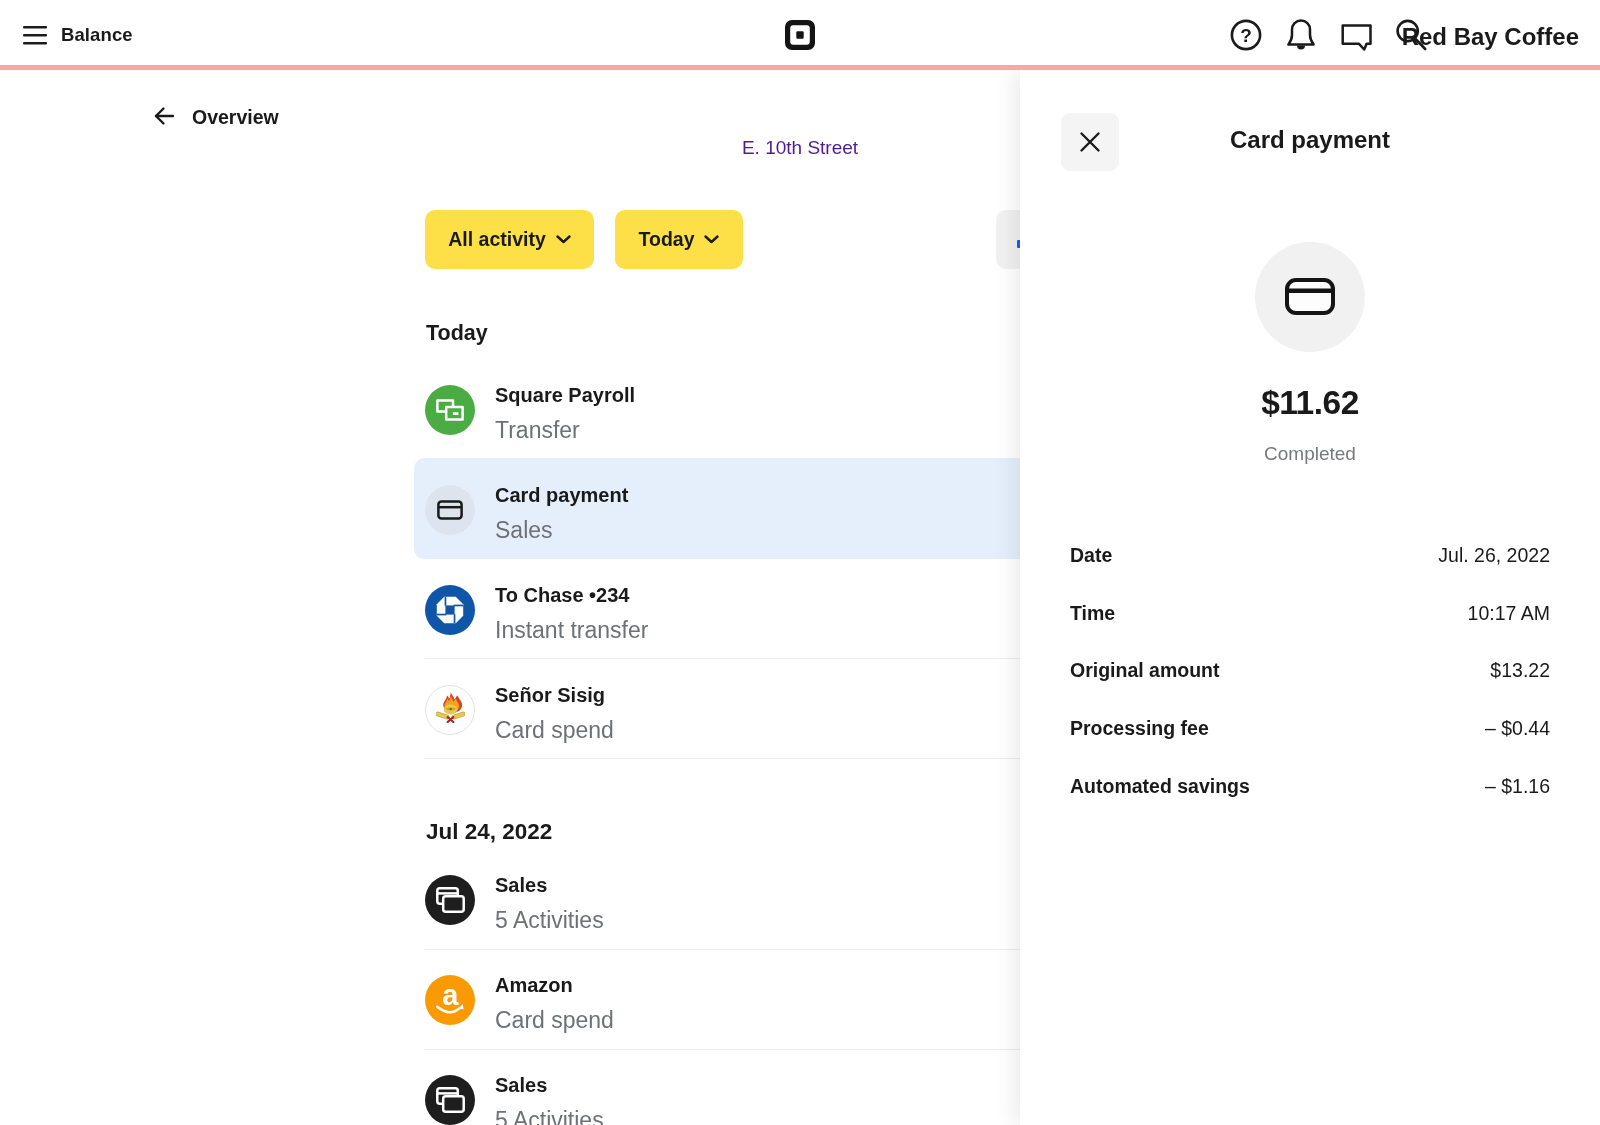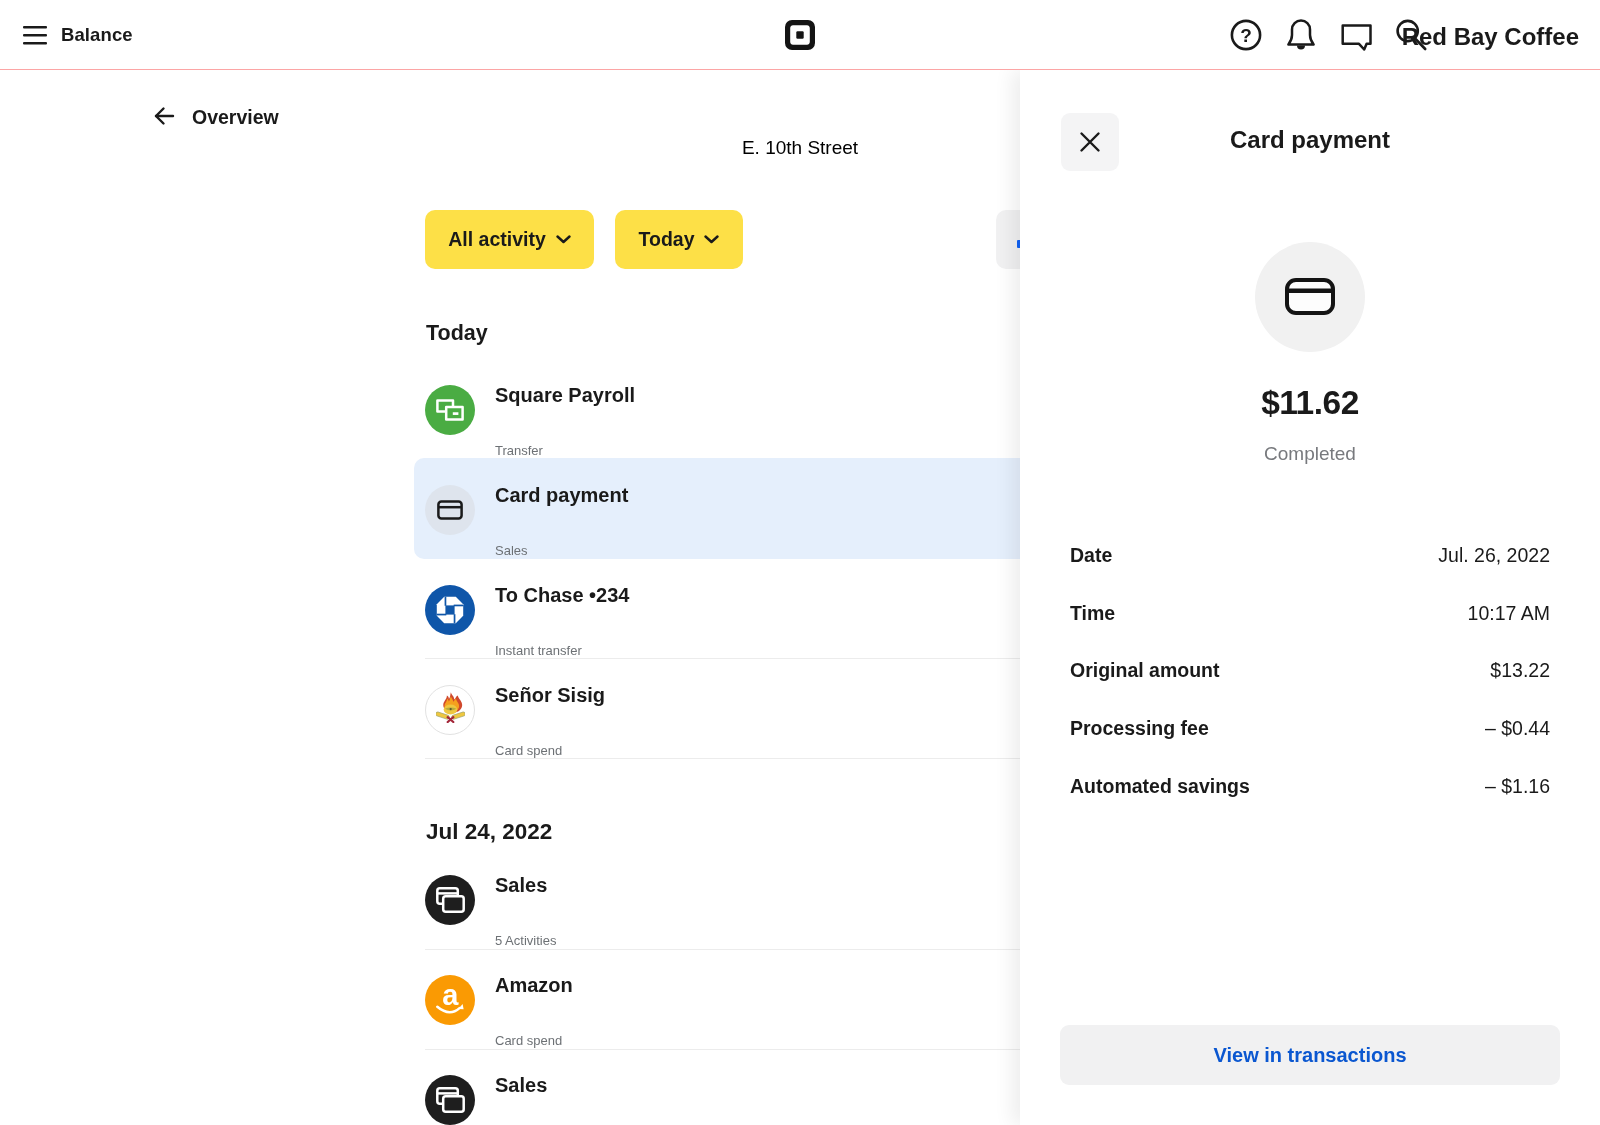--- a/index.html
+++ b/index.html
@@ -1,41 +1,41 @@
 <!DOCTYPE html>
 <html><head>
 <meta charset="utf-8">
 <style>
 * { margin:0; padding:0; box-sizing:border-box; }
 html,body { width:1600px; height:1125px; background:#fff; font-family:"Liberation Sans", sans-serif; color:#1a1a1a; overflow:hidden; }
 .abs { position:absolute; }
 #page { position:relative; width:1600px; height:1125px; }
 
 
-#header { position:absolute; left:0; top:0; width:1600px; height:70px; background:#fff; border-bottom:1px solid #fca5a5; z-index:30; }
+#header { position:absolute; left:0; top:0; width:1600px; height:70px; background:#fff; border-bottom:5px solid #fca5a5; z-index:30; }
 #balance { position:absolute; left:61px; top:24px; font-size:18.5px; font-weight:bold; letter-spacing:0.1px; }
 #rbc { position:absolute; right:21px; top:23px; font-size:24px; font-weight:bold; }
 
 
 #overview { position:absolute; left:192px; top:106px; font-size:19.5px; font-weight:bold; }
 #activity { position:absolute; left:600px; width:400px; top:104px; font-size:23.5px; font-weight:bold; text-align:center; }
-#street { position:absolute; left:600px; width:400px; top:137px; font-size:19px; text-align:center; color:#000000; }
+#street { position:absolute; left:600px; width:400px; top:137px; font-size:19px; text-align:center; color:#4c1d95; }
 
 .pillbtn { position:absolute; top:210px; height:59px; background:#fde047; border-radius:10px; display:flex; align-items:center; justify-content:center; gap:10px; font-size:19.5px; font-weight:bold; }
 #btn-all { left:425px; width:169px; }
 #btn-today { left:615px; width:128px; }
 #btn-cut { left:996px; width:110px; background:#f1f1f2; }
 #bluebit { position:absolute; left:1017px; top:240px; width:5px; height:8px; background:#1263f5; border-radius:1px; }
 
 .h2 { position:absolute; left:426px; font-weight:bold; font-size:21.5px; }
 #h-today { top:321px; }
 #h-jul { top:810px; }
 
 .row-title { position:absolute; left:495px; font-size:20px; font-weight:bold; }
-.row-sub { position:absolute; left:495px; font-size:13px; color:#6d7175;margin-top:26px; }
+.row-sub { position:absolute; left:495px; font-size:23px; color:#6d7175; }
 .avatar { position:absolute; left:425px; width:50px; height:50px; border-radius:50%; }
 .sep { position:absolute; left:425px; width:761px; height:1px; background:#ececec; }
 
 #hilite { position:absolute; left:414px; top:458px; width:772px; height:101px; background:#e5effc; border-radius:10px; }
 
 
 #panel { position:absolute; left:1020px; top:70px; width:580px; height:1055px; background:#fff; box-shadow:-8px 0 18px rgba(0,0,0,0.07); z-index:20; }
 #closebtn { position:absolute; left:41px; top:43px; width:58px; height:58px; background:#f4f4f5; border-radius:9px; }
 #ptitle { position:absolute; left:0; top:56px; width:580px; text-align:center; font-size:24px; font-weight:bold; }
 #pcircle { position:absolute; left:235px; top:172px; width:110px; height:110px; border-radius:50%; background:#f1f1f1; }
@@ -223,16 +223,15 @@
       </div>
     <div class="drow" style="top:647px;">
         <span class="dlabel">Processing fee</span>
         <span class="dval">– $0.44</span>
       </div>
     <div class="drow" style="top:705px;">
         <span class="dlabel">Automated savings</span>
         <span class="dval">– $1.16</span>
       </div>
 
-    <div id="viewbtn">View in transactions</div>
   </div>
 
 </div>
 
 </body></html>

